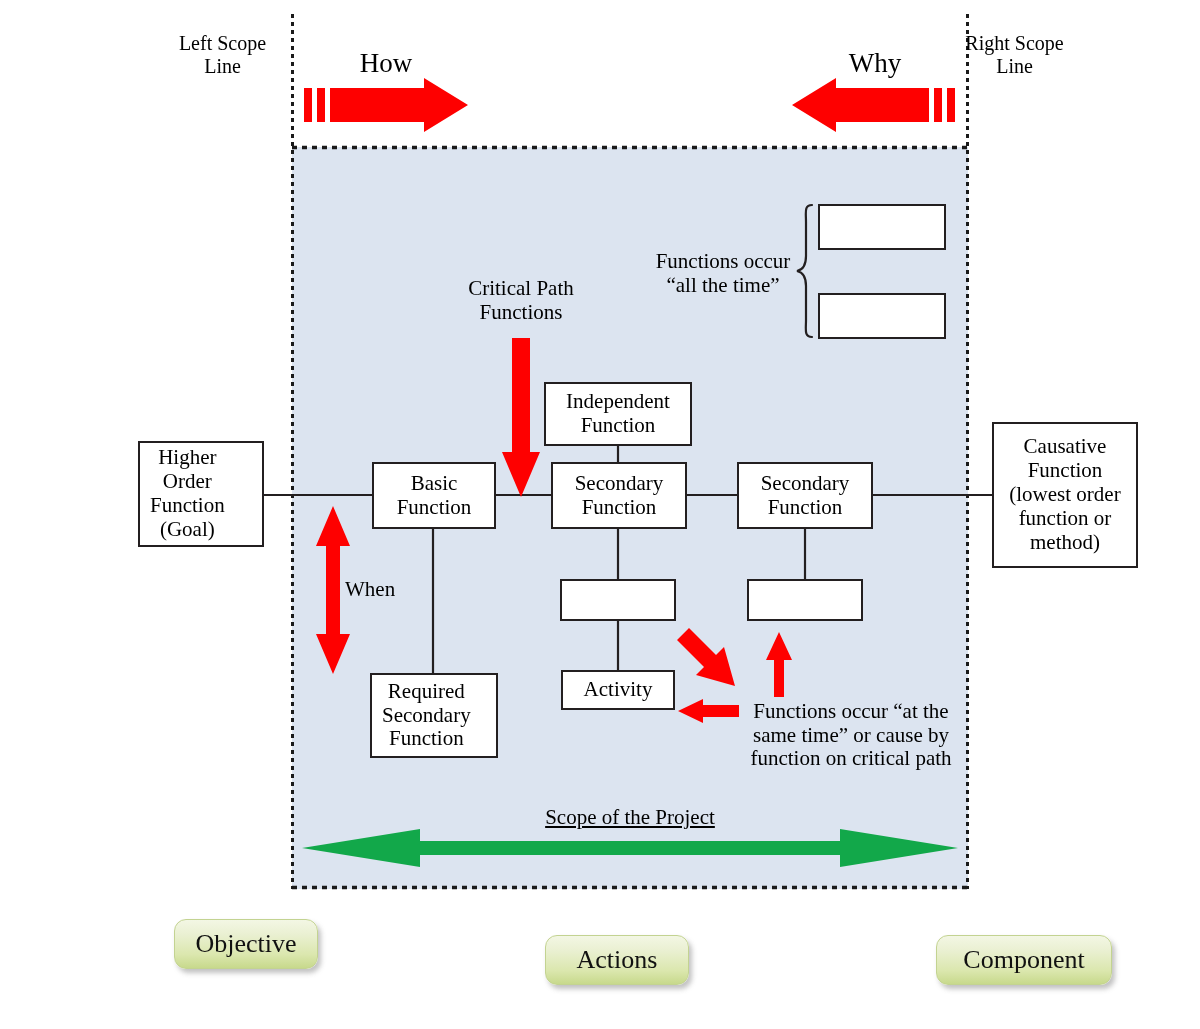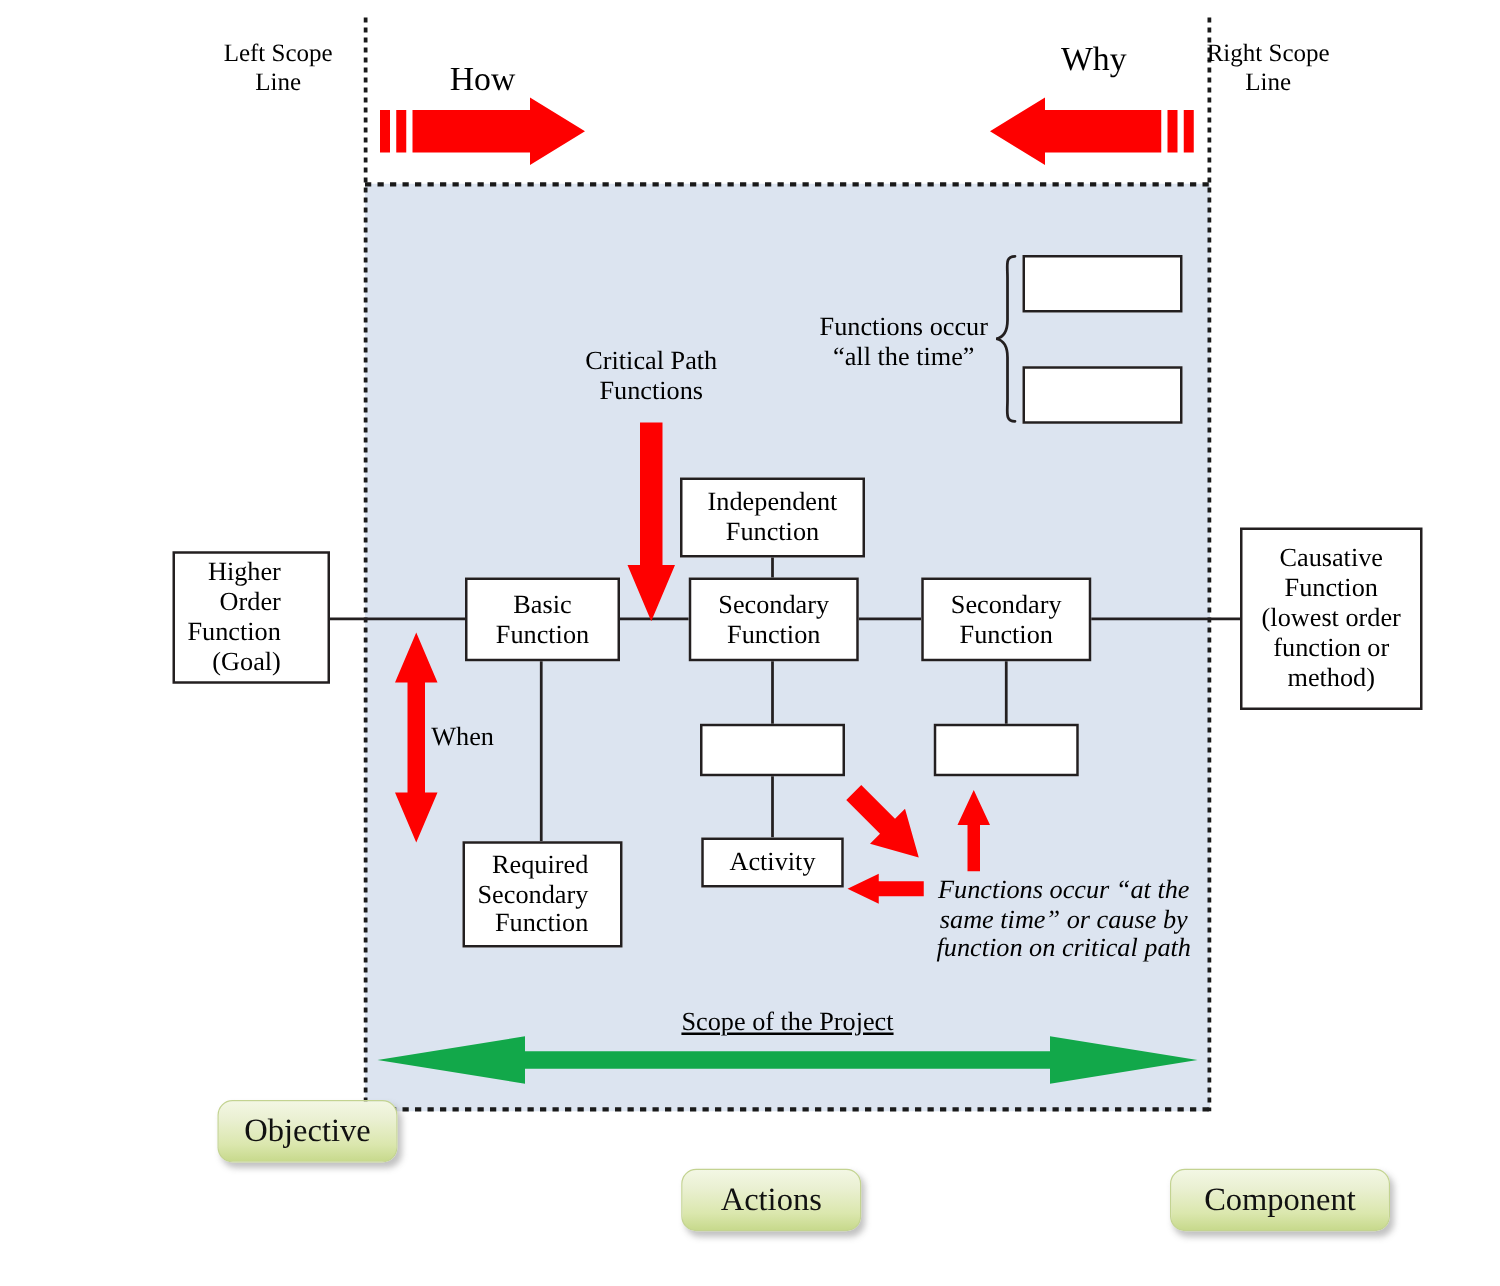--- a/index.html
+++ b/index.html
@@ -51,21 +51,21 @@
     display: flex;
     align-items: center;
     justify-content: center;
     text-align: center;
     font-size: 21px;
     line-height: 1.14;
     white-space: pre-line;
   }
   .fbox.left-align {
     justify-content: flex-start;
-    text-align: right;
+    text-align: center;
     padding-left: 10px;
   }
   .fbox.thin {
     border-width: 2px;
   }
   
   .pill {
     position: absolute;
     border-radius: 12px;
     background: linear-gradient(to bottom, #f3f7e4 0%, #eaf0d2 30%, #dbe7ae 72%, #c7d98c 100%);
@@ -176,31 +176,31 @@
   </svg>
 
   <div class="txt scope-label" style="left:150px; top:32px; width:145px;">Left Scope
 Line</div>
 
   <div class="txt scope-label" style="left:942px; top:32px; width:145px;">Right Scope
 Line</div>
 
   <div class="txt big-label" style="left:306px; top:48px; width:160px;">How</div>
 
-  <div class="txt big-label" style="left:795px; top:32px; width:160px;">Why</div>
+  <div class="txt big-label" style="left:795px; top:48px; width:160px;">Why</div>
 
   <div class="txt" style="left:441px; top:277px; width:160px;">Critical Path
 Functions</div>
 
   <div class="txt" style="left:345px; top:578px; width:70px; text-align:left;">When</div>
 
   <div class="txt" style="left:640px; top:250px; width:166px;">Functions occur
 “all the time”</div>
 
-  <div class="txt" style="left:740px; top:700px; width:222px;font-style:italic;">Functions occur “at the
+  <div class="txt" style="left:740px; top:700px; width:222px;">Functions occur “at the
 same time” or cause by
 function on critical path</div>
 
   <div class="txt" style="left:480px; top:806px; width:300px;text-decoration:underline;">Scope of the Project</div>
 
   <div class="fbox left-align" style="left:138px; top:441px; width:126px; height:106px;">Higher
 Order
 Function
 (Goal)</div>
 
@@ -229,21 +229,21 @@
   <div class="fbox" style="left:561px; top:670px; width:114px; height:40px;">Activity</div>
 
   <div class="fbox thin" style="left:818px; top:204px; width:128px; height:46px;"></div>
 
   <div class="fbox thin" style="left:818px; top:293px; width:128px; height:46px;"></div>
 
   <div class="fbox thin" style="left:560px; top:579px; width:116px; height:42px;"></div>
 
   <div class="fbox thin" style="left:747px; top:579px; width:116px; height:42px;"></div>
 
-  <div class="pill" style="left:174px; top:880px; width:144px; height:50px;">
+  <div class="pill" style="left:174px; top:919px; width:144px; height:50px;">
     <span>Objective</span>
   </div>
 
   <div class="pill" style="left:545px; top:935px; width:144px; height:50px;">
     <span>Actions</span>
   </div>
 
   <div class="pill" style="left:936px; top:935px; width:176px; height:50px;">
     <span>Component</span>
   </div>

